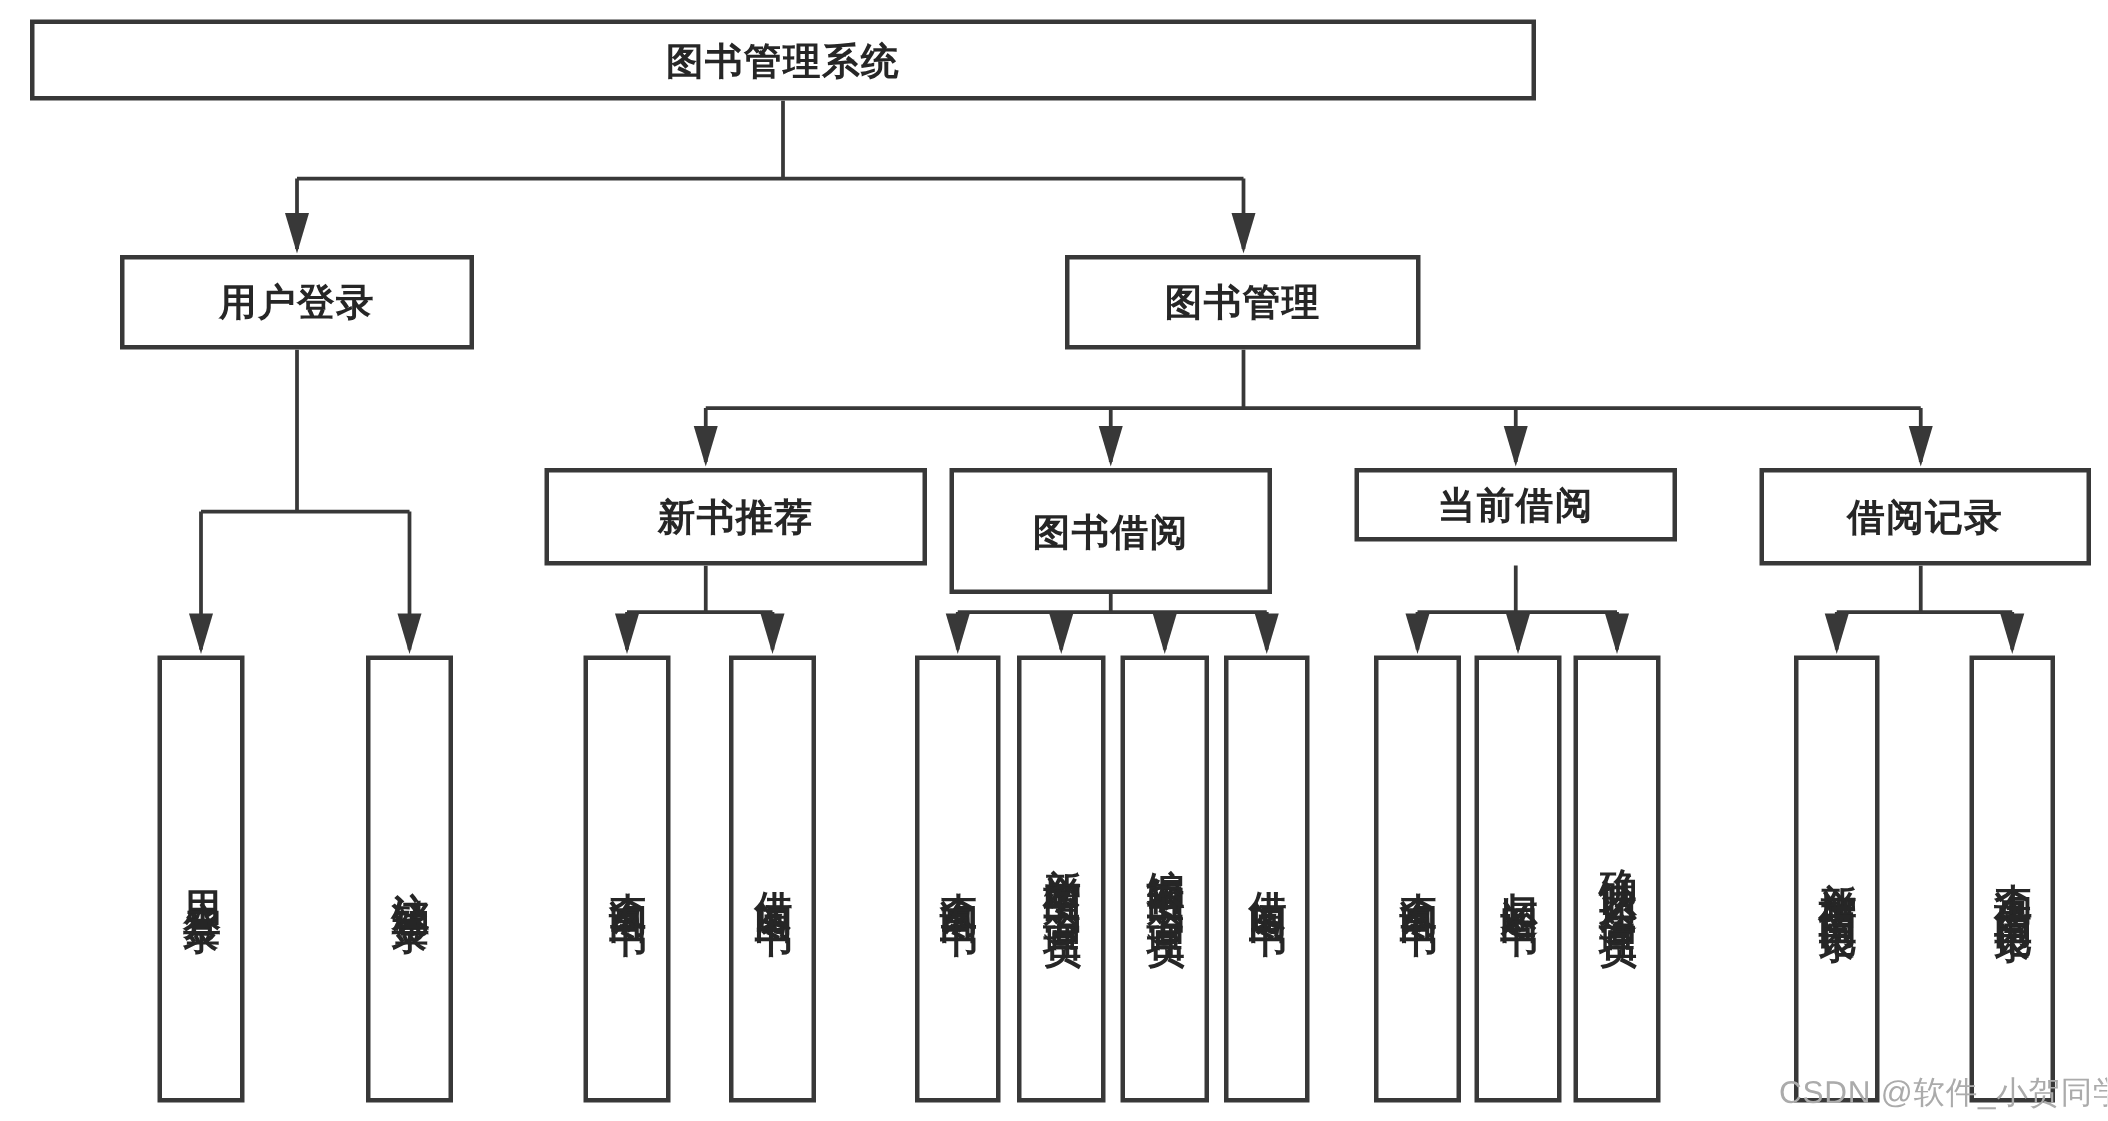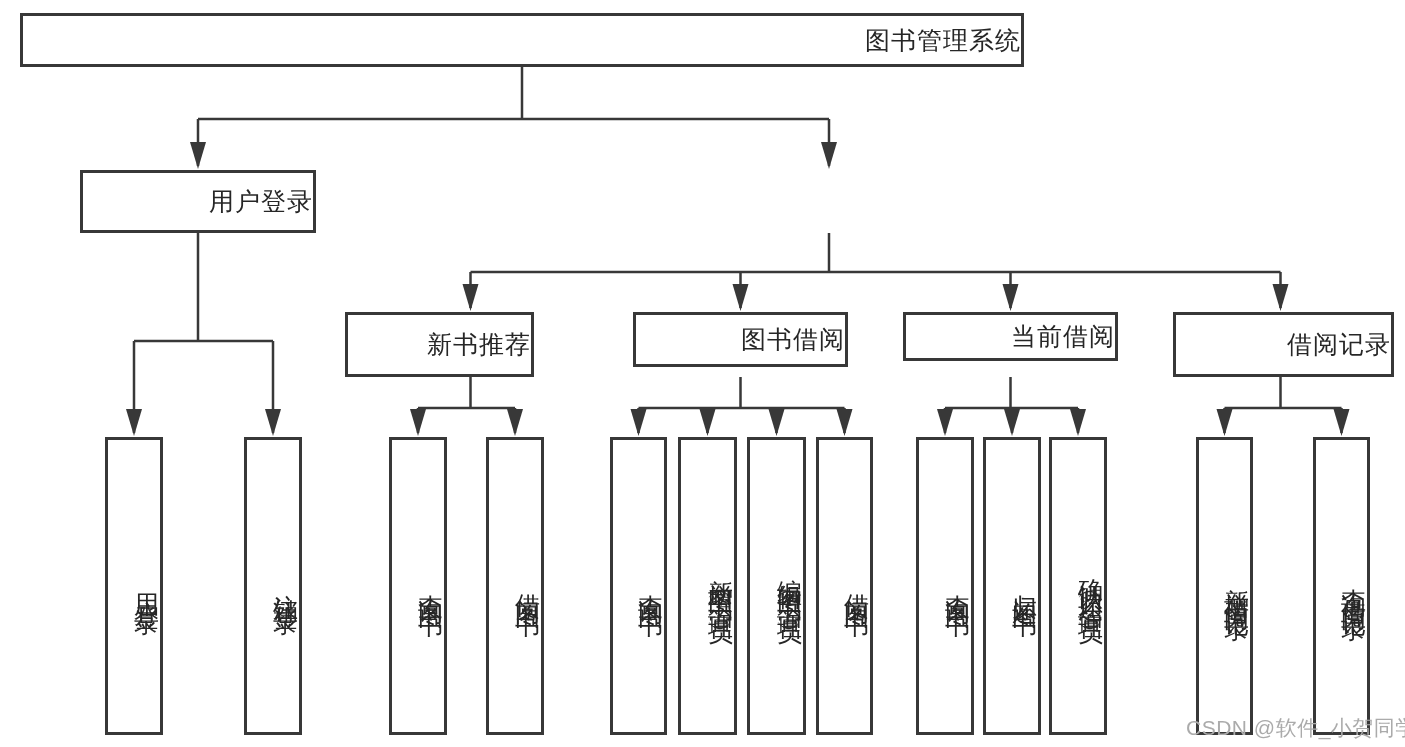--- a/index.html
+++ b/index.html
@@ -17,23 +17,24 @@
     overflow:hidden;
   }
   svg.connectors{position:absolute;left:0;top:0;z-index:1;}
   svg.connectors path{stroke:var(--line);stroke-width:2.5;fill:none;}
   svg.connectors polygon{fill:var(--line);stroke:none;}
   .box{
     position:absolute;
     background:var(--bg);
     border:3px solid var(--line);
     box-sizing:border-box;
-    display:flex;align-items:center;justify-content:flex-end;
+    display:flex;align-items:center;justify-content:center;
     color:var(--text);
     z-index:2;
+    font-weight:bold;
   }
   .hbox{font-size:25px;letter-spacing:1px;white-space:nowrap;}
   .vbox .vtext{
     writing-mode:vertical-rl;
     font-size:25px;
     letter-spacing:6px;
     line-height:1.05;
     white-space:nowrap;
   }
   .watermark{
@@ -88,25 +89,28 @@
     <polygon points="1333.5,409 1349.5,409 1341.5,436"></polygon>
   </svg>
 
   <div class="box hbox" style="left:20px;top:13px;width:1004px;height:54px">
     <span>图书管理系统</span>
   </div>
 
   <div class="box hbox" style="left:80px;top:170px;width:236px;height:63px">
     <span>用户登录</span>
   </div>
+  <div class="box hbox" style="left:710px;top:170px;width:237px;height:63px">
+    <span>图书管理</span>
+  </div>
 
-  <div class="box hbox" style="left:345px;top:312px;width:189px;height:65px">
+  <div class="box hbox" style="left:363px;top:312px;width:255px;height:65px">
     <span>新书推荐</span>
   </div>
-  <div class="box hbox" style="left:633px;top:312px;width:215px;height:55px">
+  <div class="box hbox" style="left:633px;top:312px;width:215px;height:84px">
     <span>图书借阅</span>
   </div>
   <div class="box hbox" style="left:903px;top:312px;width:215px;height:49px">
     <span>当前借阅</span>
   </div>
   <div class="box hbox" style="left:1173px;top:312px;width:221px;height:65px">
     <span>借阅记录</span>
   </div>
 
   <div class="box vbox" style="left:105px;top:437px;width:58px;height:298px">

